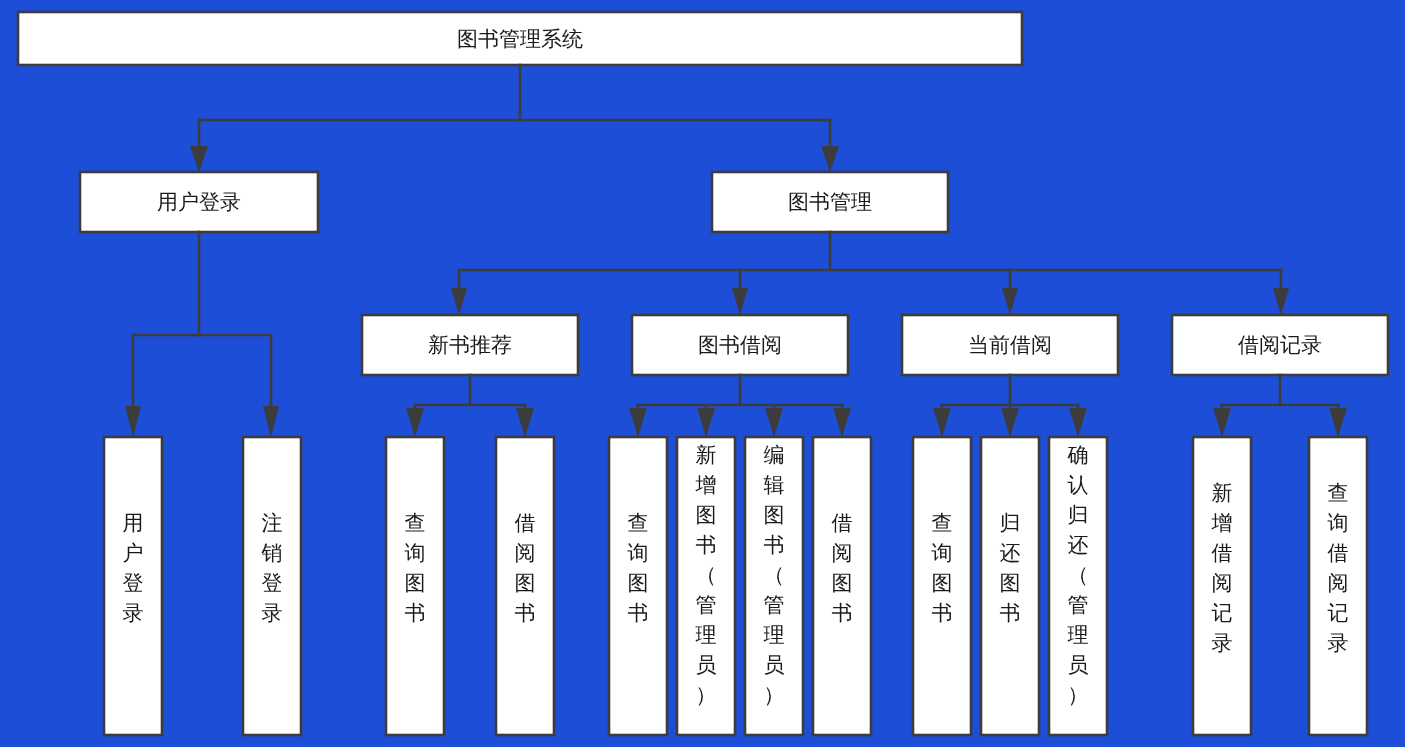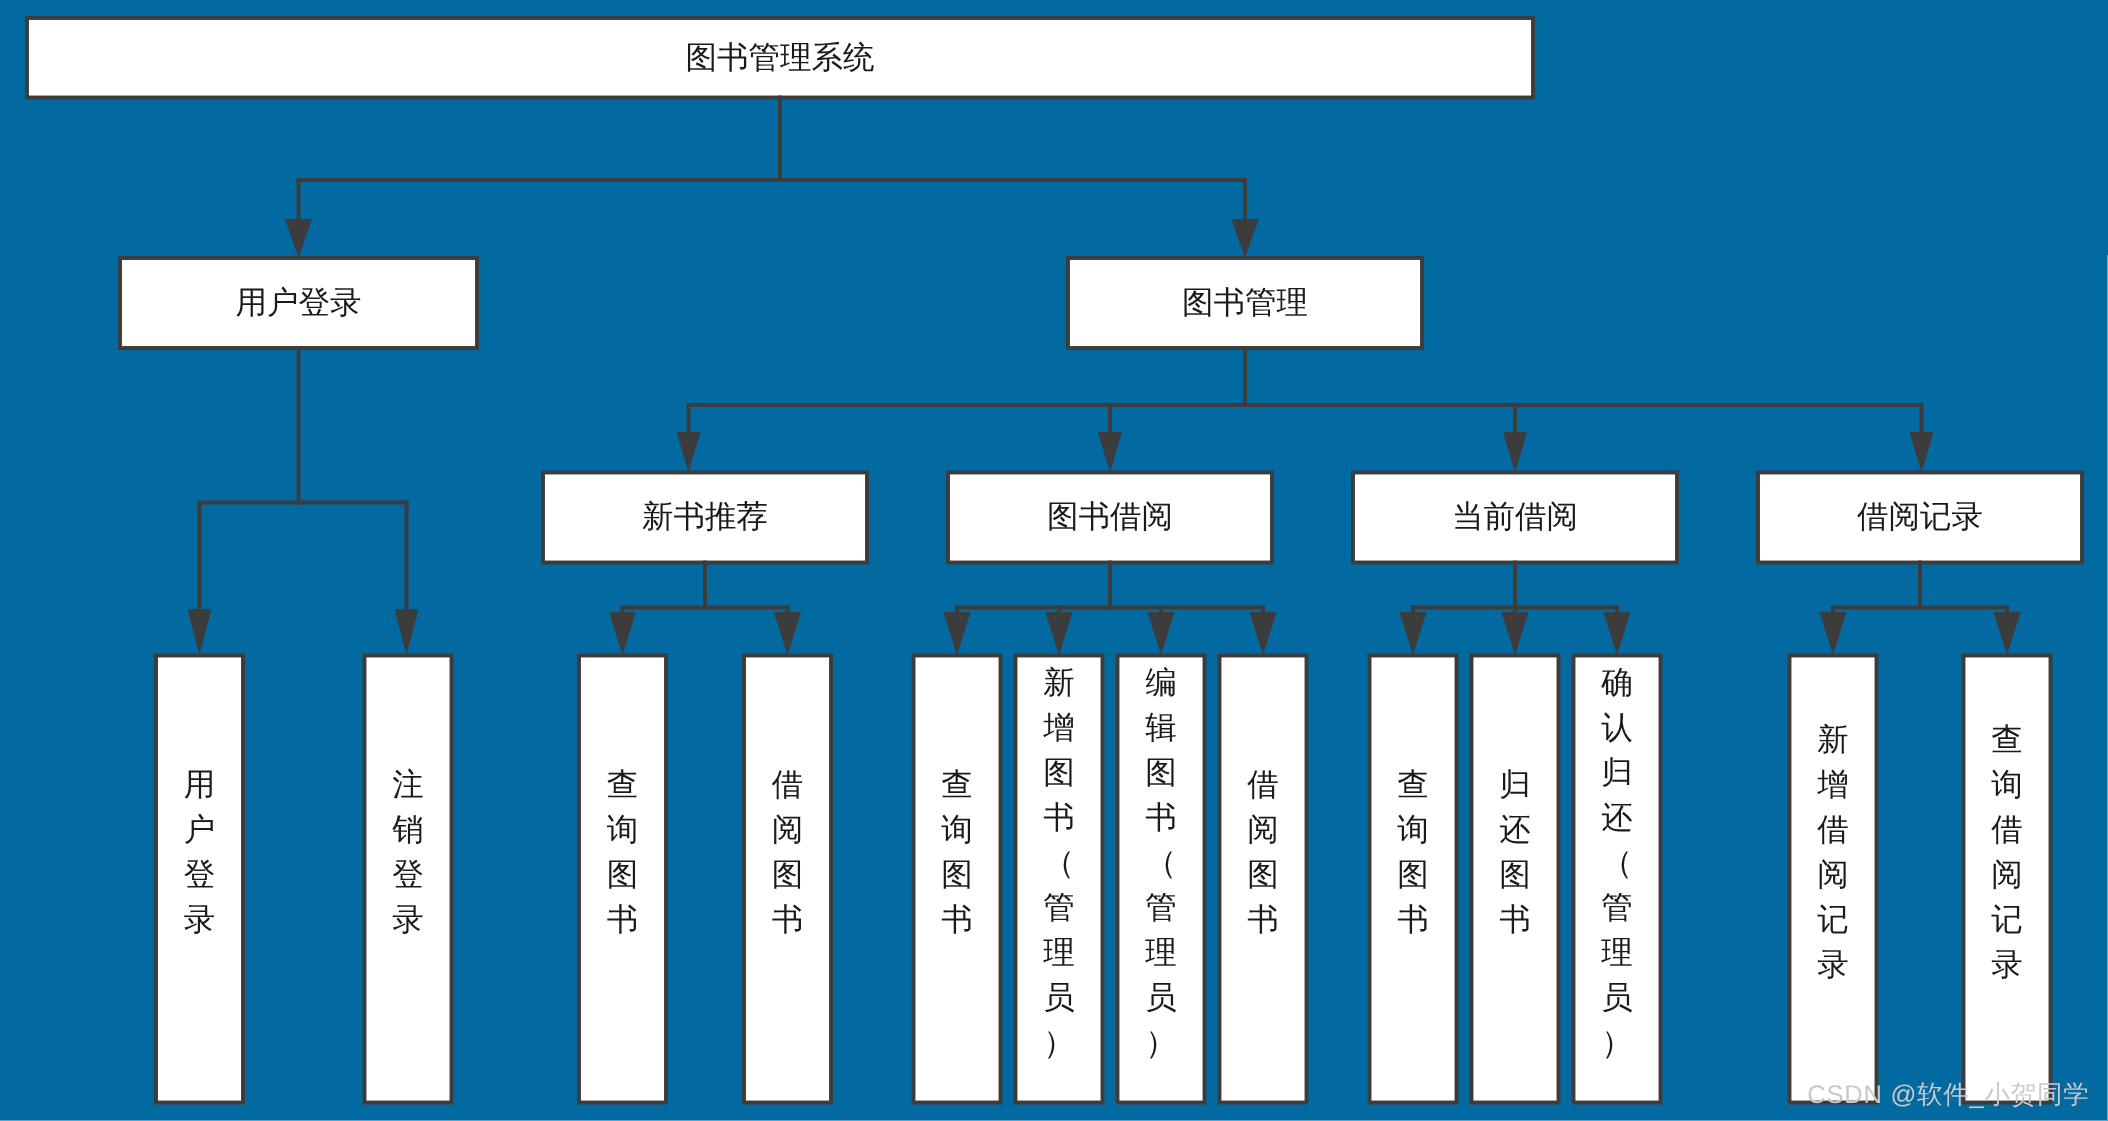--- a/index.html
+++ b/index.html
@@ -10,21 +10,21 @@
   body {
     width: 1405px;
     height: 747px;
     font-family: "Liberation Sans", "DejaVu Sans", sans-serif;
     overflow: hidden;
   }
   #diagram-root {
     position: relative;
     width: 1405px;
     height: 747px;
-    background: #0369a1;
+    background: #1d4ed8;
   }
   svg#tree-svg {
     position: absolute;
     left: 0;
     top: 0;
     width: 1405px;
     height: 747px;
     display: block;
   }
   .node-box {
@@ -222,15 +222,14 @@
       <rect class="node-box" x="1193" y="437" width="58" height="298"></rect>
       <text class="node-label-v" x="1222" y="500"><tspan x="1222" y="500">新</tspan><tspan x="1222" y="530">增</tspan><tspan x="1222" y="560">借</tspan><tspan x="1222" y="590">阅</tspan><tspan x="1222" y="620">记</tspan><tspan x="1222" y="650">录</tspan></text>
     </g>
     <g>
       <rect class="node-box" x="1309" y="437" width="58" height="298"></rect>
       <text class="node-label-v" x="1338" y="500"><tspan x="1338" y="500">查</tspan><tspan x="1338" y="530">询</tspan><tspan x="1338" y="560">借</tspan><tspan x="1338" y="590">阅</tspan><tspan x="1338" y="620">记</tspan><tspan x="1338" y="650">录</tspan></text>
     </g>
 
   </svg>
 
-  <div class="watermark">CSDN @软件_小贺同学</div>
 
 </div>
 
 </body></html>

